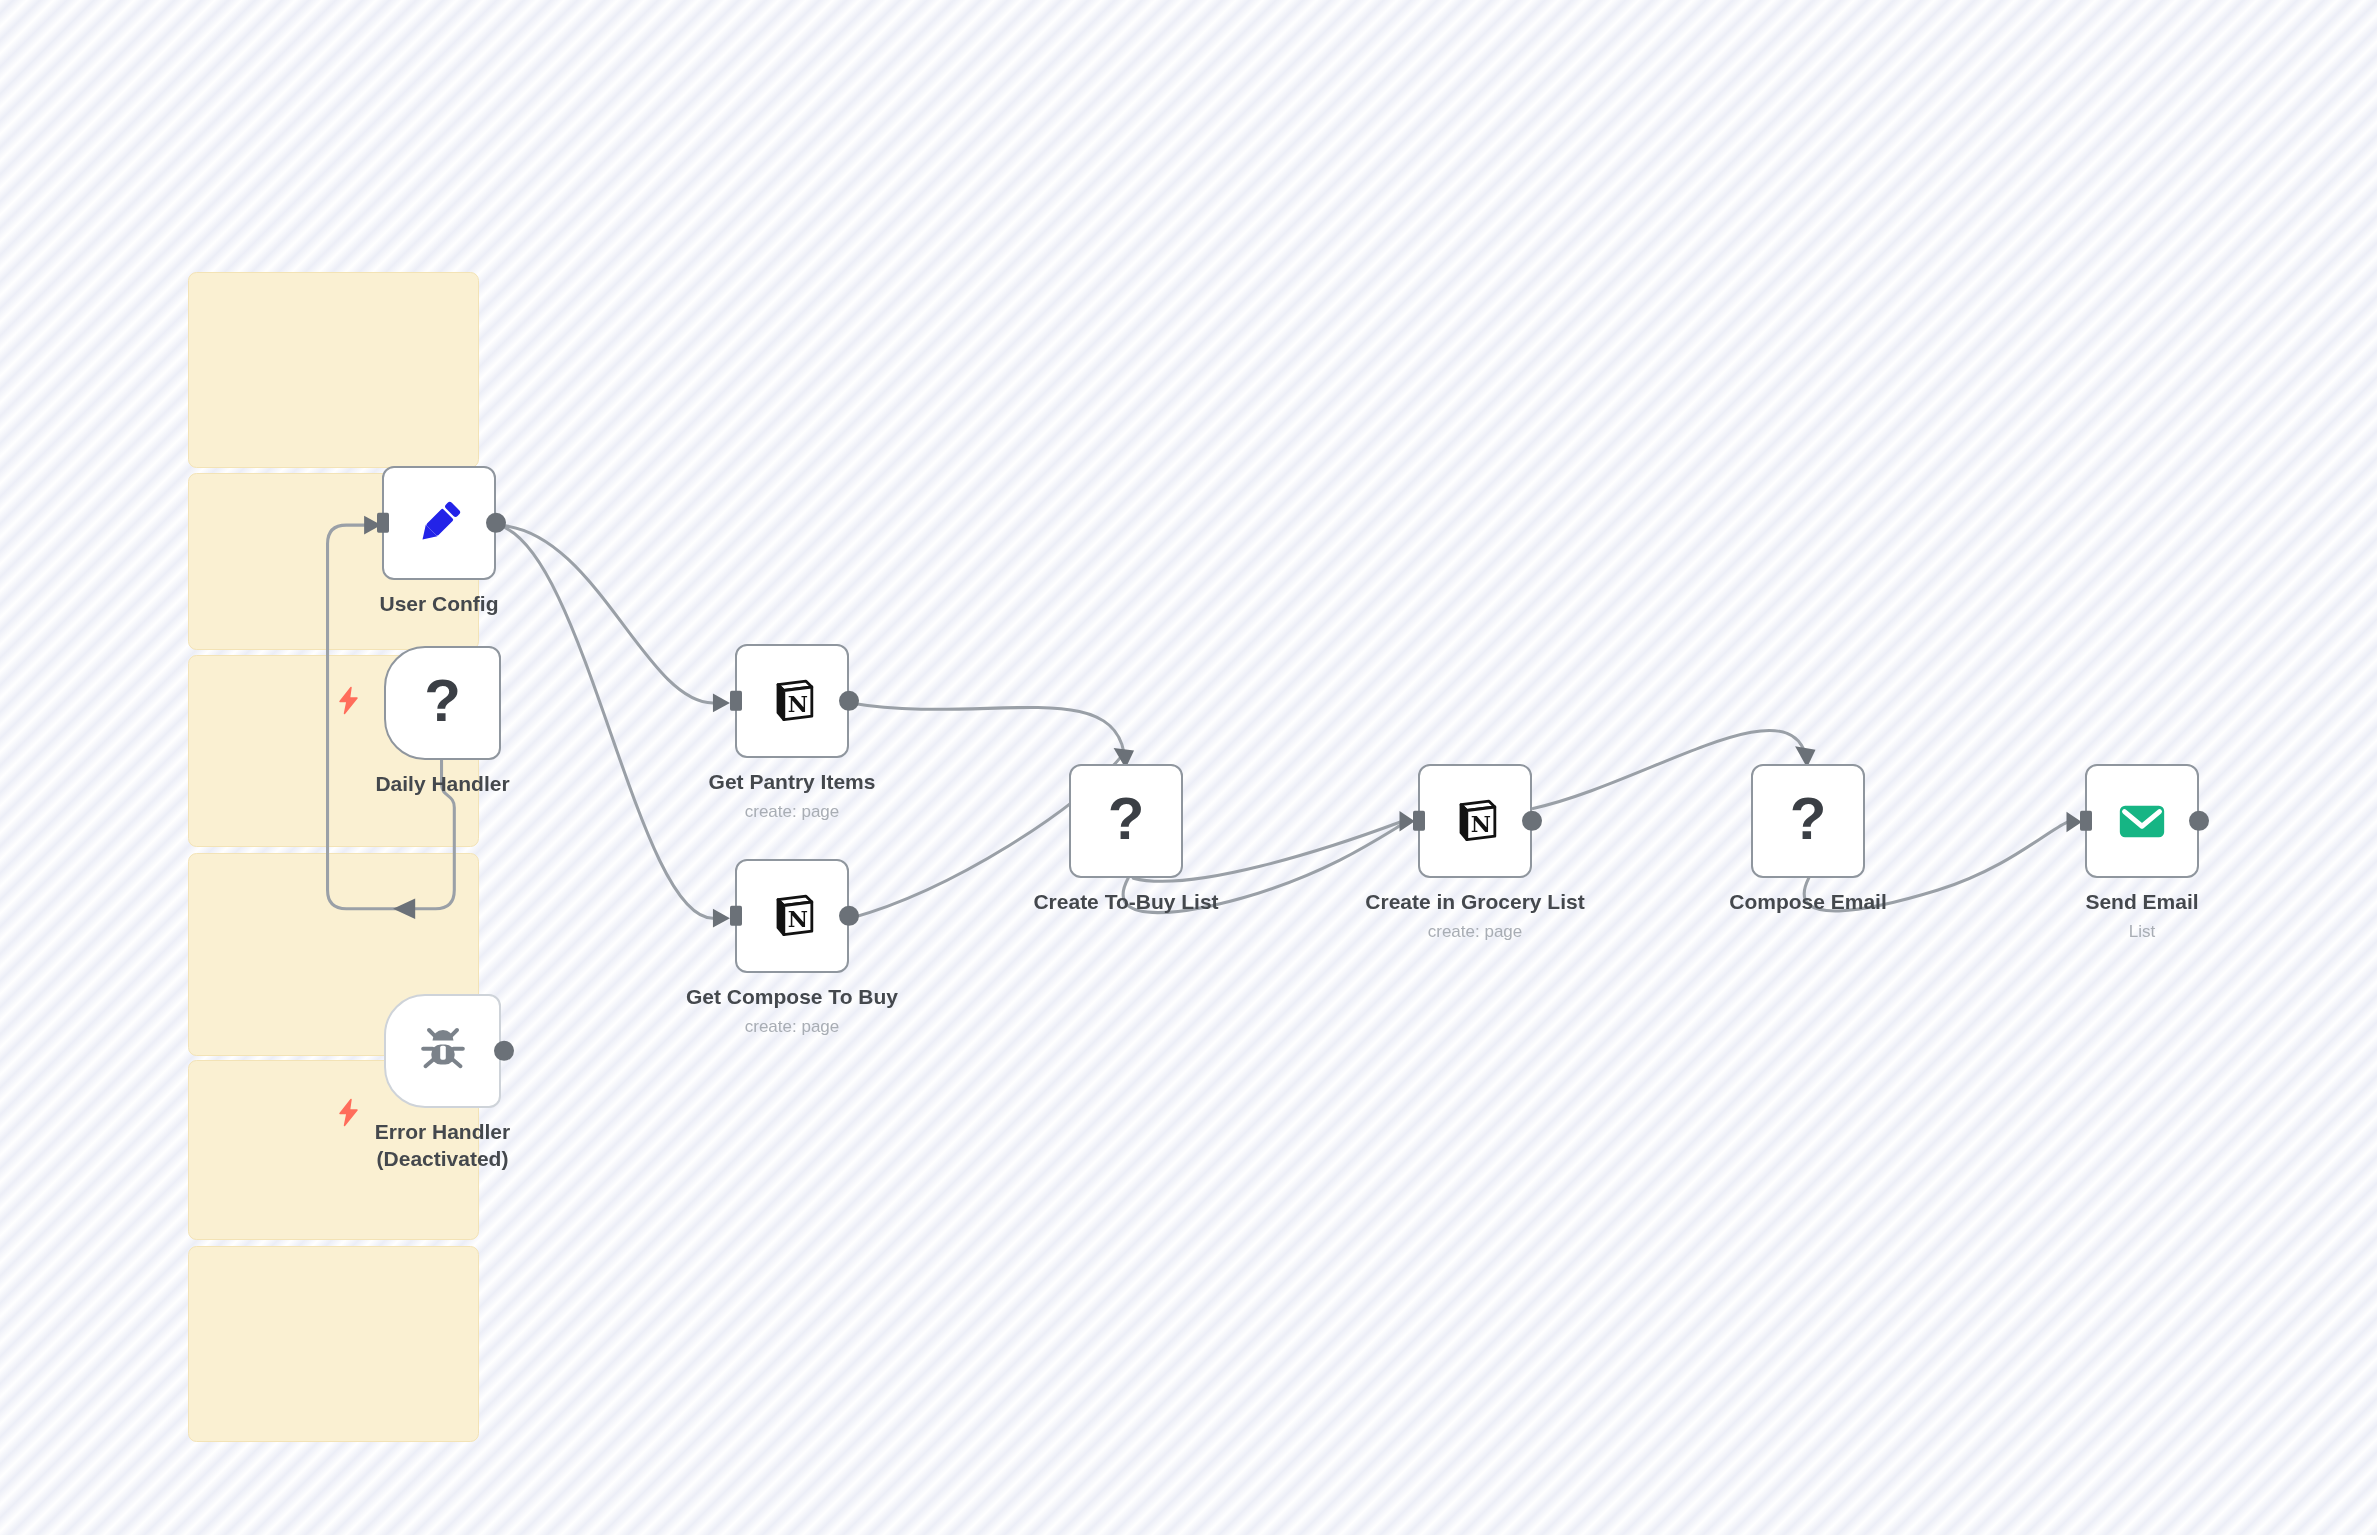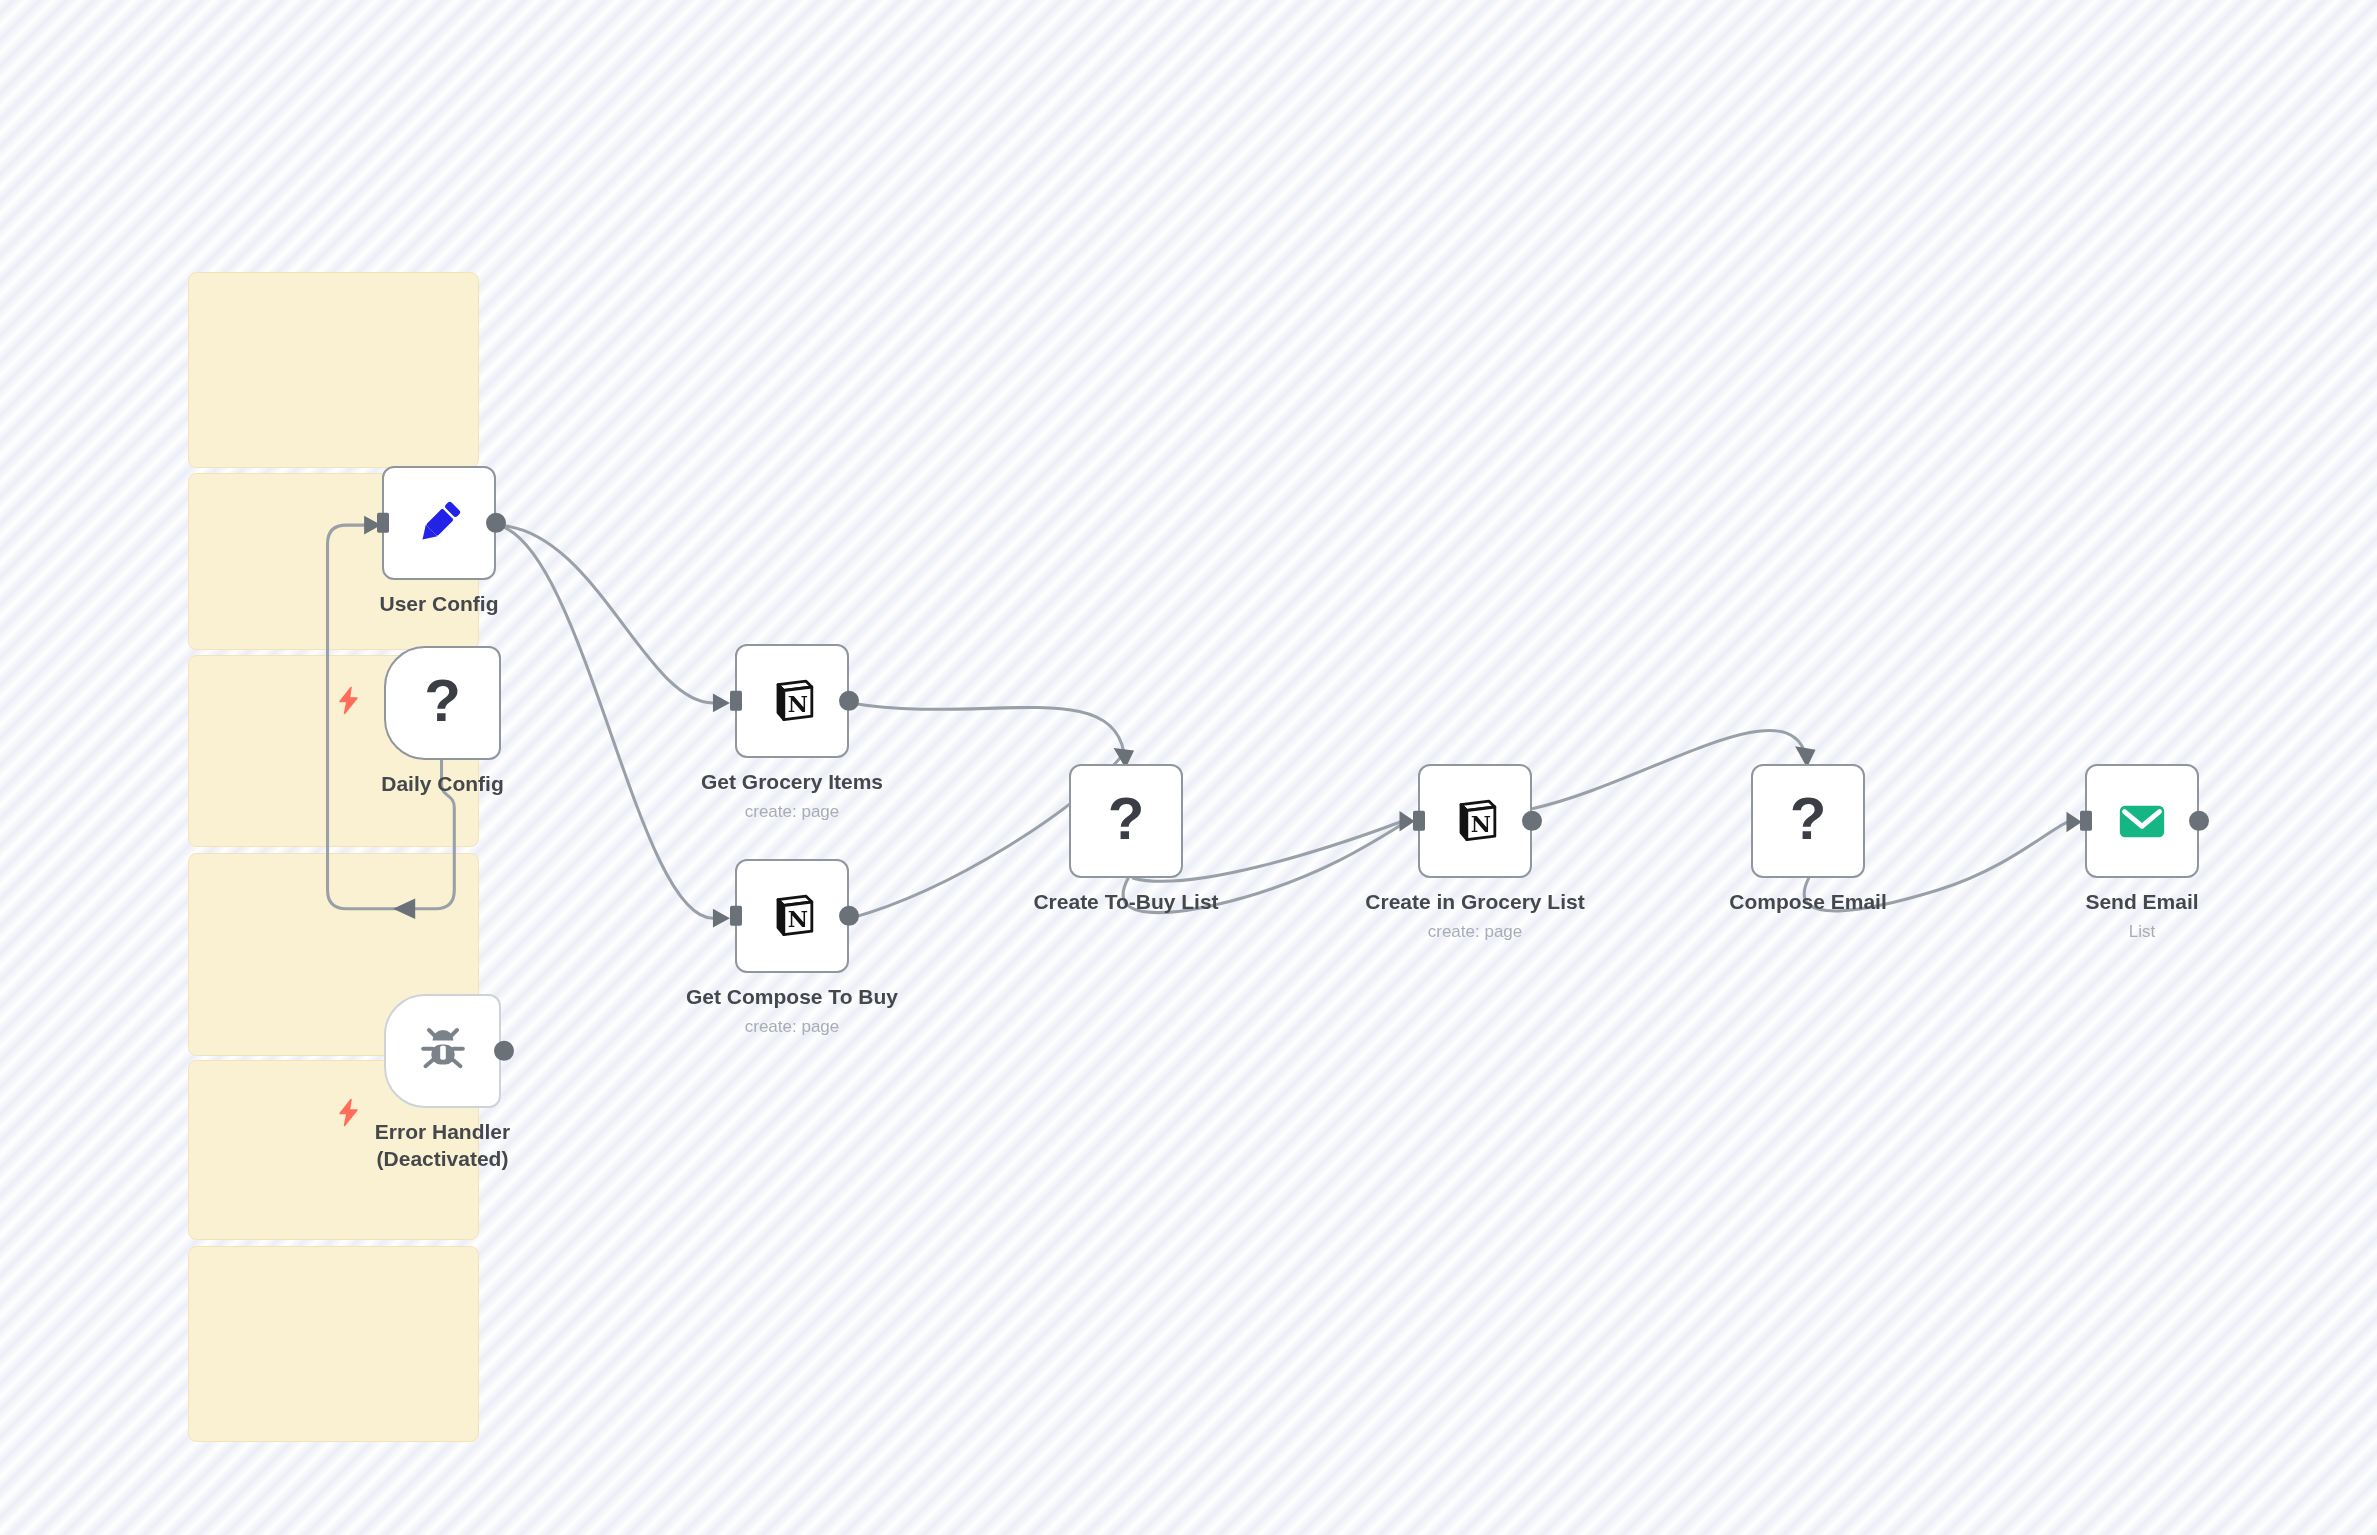--- a/index.html
+++ b/index.html
@@ -114,37 +114,37 @@
       <span class="in-plug"></span>
       <span class="out-dot"></span>
     </div>
     <div class="label">User Config</div>
   </div>
 
   <div class="node-wrap" style="left:384px;top:646px;">
     <div class="node trigger">
       <span class="qmark">?</span>
     </div>
-    <div class="label">Daily Config</div>
+    <div class="label">Daily Handler</div>
   </div>
 
   <div class="node-wrap" style="left:735px;top:644px;">
     <div class="node">
       <span>
         <svg class="icon64" viewBox="0 0 48 48">
           <path d="M12 10 L36 7 L41 12 L17 15 Z" fill="#ffffff" stroke="#121212" stroke-width="2.4" stroke-linejoin="round"></path>
           <path d="M12 10 L17 15 L17 40 L12 34 Z" fill="#121212" stroke="#121212" stroke-width="2.4" stroke-linejoin="round"></path>
           <path d="M17 15 L41 12 L41 37 L17 40 Z" fill="#ffffff" stroke="#121212" stroke-width="2.4" stroke-linejoin="round"></path>
           <text x="29" y="33" font-family="DejaVu Serif, serif" font-size="19" font-weight="bold" fill="#121212" text-anchor="middle">N</text>
         </svg>
       </span>
       <span class="in-plug"></span>
       <span class="out-dot"></span>
     </div>
-    <div class="label">Get Grocery Items</div>
+    <div class="label">Get Pantry Items</div>
     <div class="sublabel">create: page</div>
   </div>
 
   <div class="node-wrap" style="left:735px;top:859px;">
     <div class="node">
       <span>
         <svg class="icon64" viewBox="0 0 48 48">
           <path d="M12 10 L36 7 L41 12 L17 15 Z" fill="#ffffff" stroke="#121212" stroke-width="2.4" stroke-linejoin="round"></path>
           <path d="M12 10 L17 15 L17 40 L12 34 Z" fill="#121212" stroke="#121212" stroke-width="2.4" stroke-linejoin="round"></path>
           <path d="M17 15 L41 12 L41 37 L17 40 Z" fill="#ffffff" stroke="#121212" stroke-width="2.4" stroke-linejoin="round"></path>

